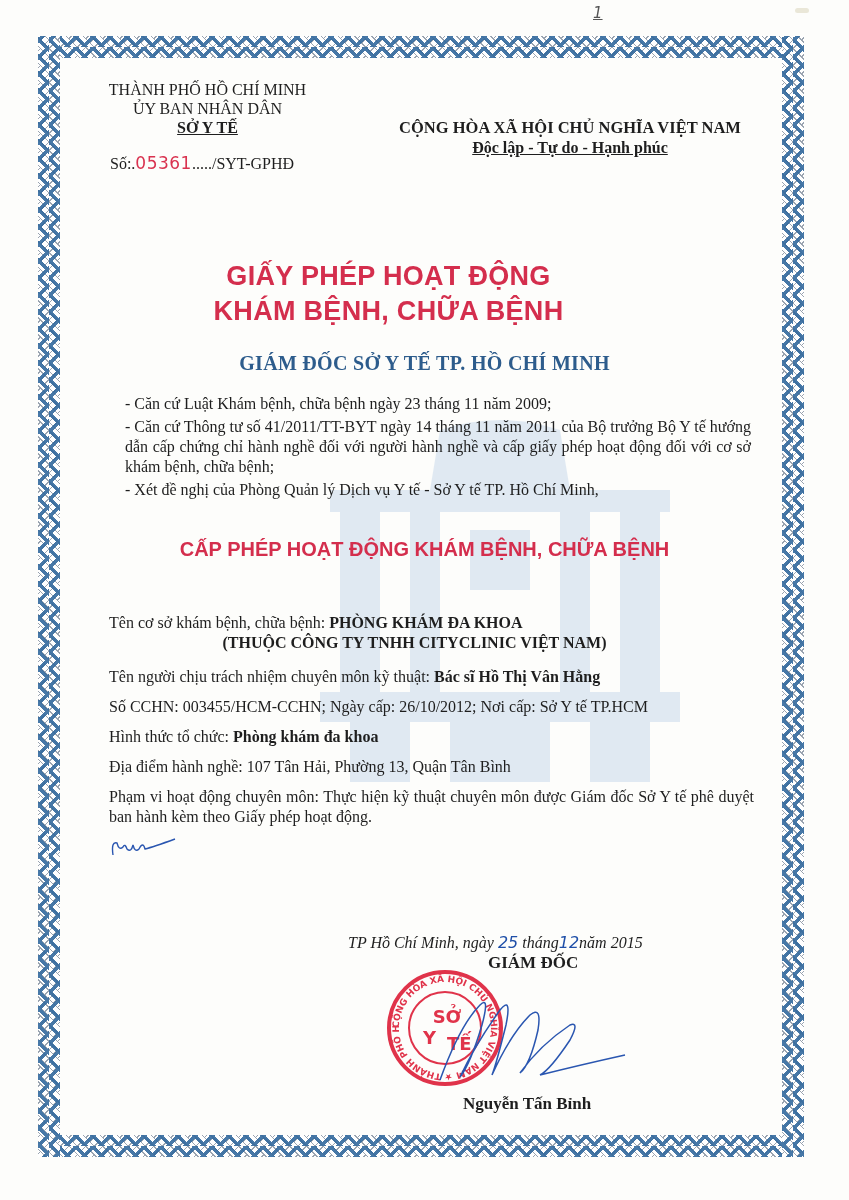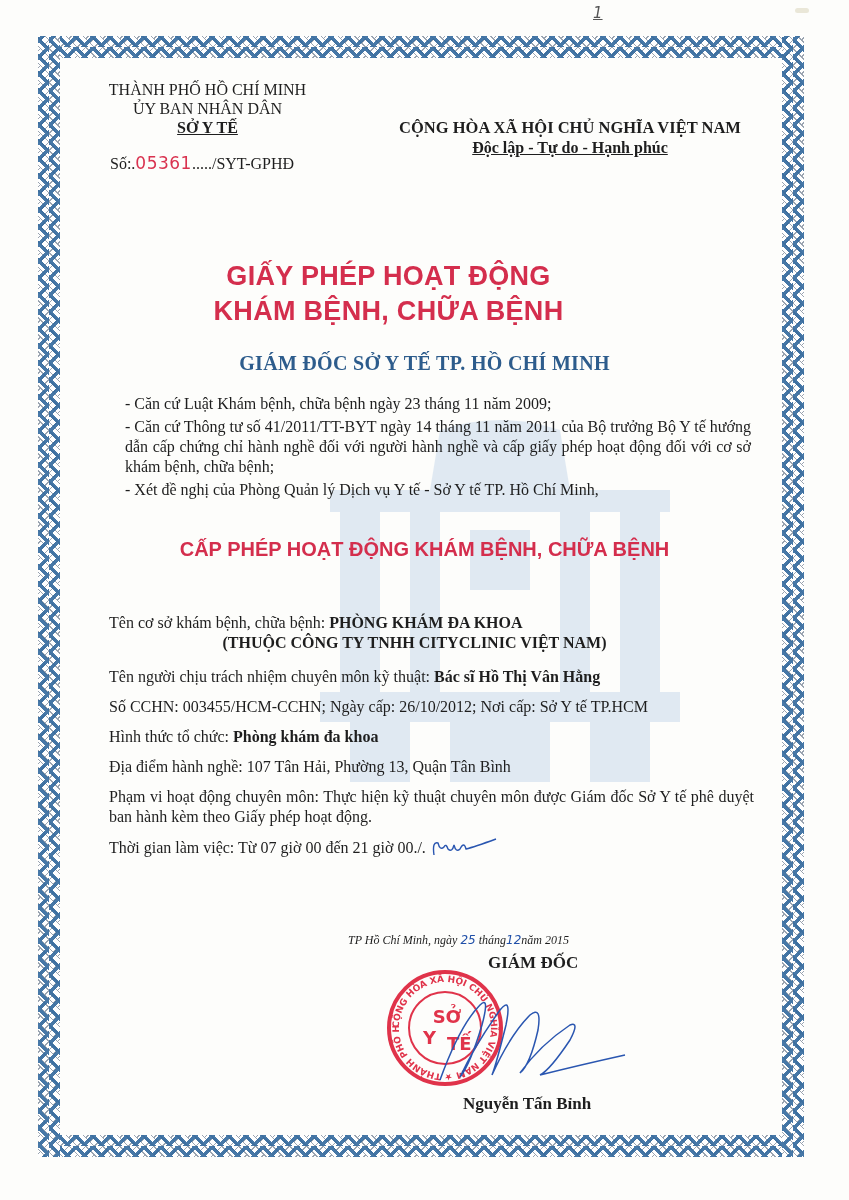--- a/index.html
+++ b/index.html
@@ -80,21 +80,21 @@
   .p { margin: 0 0 3px 16px; }
   .grant {
     position: absolute; left: 0; width: 849px; top: 538px; text-align: center;
     font-family: "Liberation Sans", "DejaVu Sans", sans-serif; font-weight: bold;
     color: #d42e4d; font-size: 20px;
   }
   .field { position: absolute; left: 109px; font-size: 16px; line-height: 20px; width: 650px; }
   .field b { font-weight: bold; }
   .center-b { position:absolute; left:0; width:849px; text-align:center; font-weight:bold; font-size:16px; }
   .ink { color: #1f4fa8; font-family: "DejaVu Sans", sans-serif; font-style: italic; }
-  .place-date { position: absolute; left: 348px; top: 933px; font-style: italic; font-size: 12px; }
+  .place-date { position: absolute; left: 348px; top: 933px; font-style: italic; font-size: 16px; }
   .director-title { position: absolute; left: 488px; top: 953px; font-weight: bold; font-size: 17px; }
   .signer { position: absolute; left: 463px; top: 1094px; font-weight: bold; font-size: 17px; }
   .seal { position:absolute; left:385px; top:968px; width:120px; height:120px; }
   .signature { position:absolute; left:420px; top:985px; width:210px; height:100px; }
 </style>
 </head>
 <body>
 
 <div class="page-num">1</div>
 <div class="smudge"></div>
@@ -161,21 +161,20 @@
 <div class="field" style="top:667px;">
   <span>Tên người chịu trách nhiệm chuyên môn kỹ thuật: </span><b>Bác sĩ Hồ Thị Vân  Hằng</b>
 </div>
 <div class="field" style="top:697px;">Số CCHN: 003455/HCM-CCHN; Ngày cấp: 26/10/2012; Nơi cấp: Sở Y tế TP.HCM</div>
 <div class="field" style="top:727px;">
   <span>Hình thức tổ chức: </span><b>Phòng khám đa khoa</b>
 </div>
 <div class="field" style="top:757px;">Địa điểm hành nghề: 107 Tân Hải, Phường 13, Quận Tân Bình</div>
 <div class="field" style="top:787px; width:645px; text-align:justify;">Phạm vi hoạt động chuyên môn: Thực hiện kỹ thuật chuyên môn được Giám đốc Sở Y tế phê duyệt ban hành kèm theo Giấy phép hoạt động.</div>
 <div class="field" style="top:837px;">
-  <span>Thời gian làm việc: Từ 07 giờ 00 đến 21 giờ 00./.</span>
   <svg width="70" height="22" viewBox="0 0 70 22" style="vertical-align:-6px">
     <path d="M4 18 Q2 4 8 6 Q10 14 14 10 Q16 6 18 12 Q22 16 24 8 Q26 16 30 12 Q34 4 36 12 Q44 10 66 2" stroke="#2a56b0" stroke-width="1.4" fill="none"></path>
   </svg>
 </div>
 
 <div class="place-date">
   <span>TP Hồ Chí Minh, ngày </span><span class="ink">25</span><span> tháng</span><span class="ink">12</span><span>năm 2015</span>
 </div>
 <div class="director-title">GIÁM ĐỐC</div>
 

